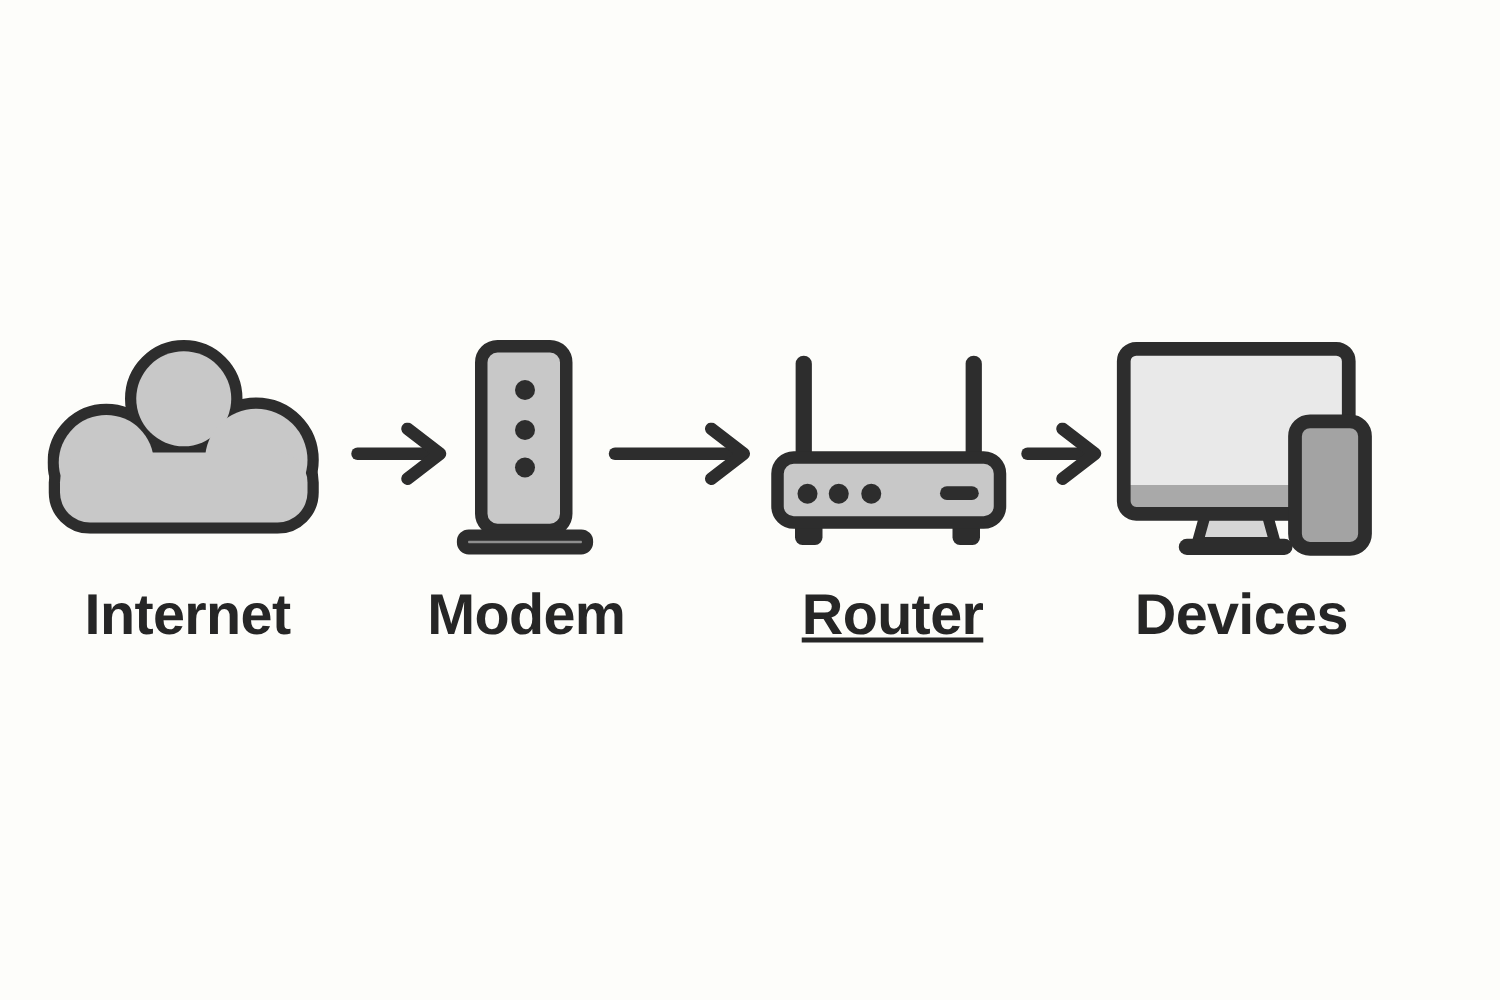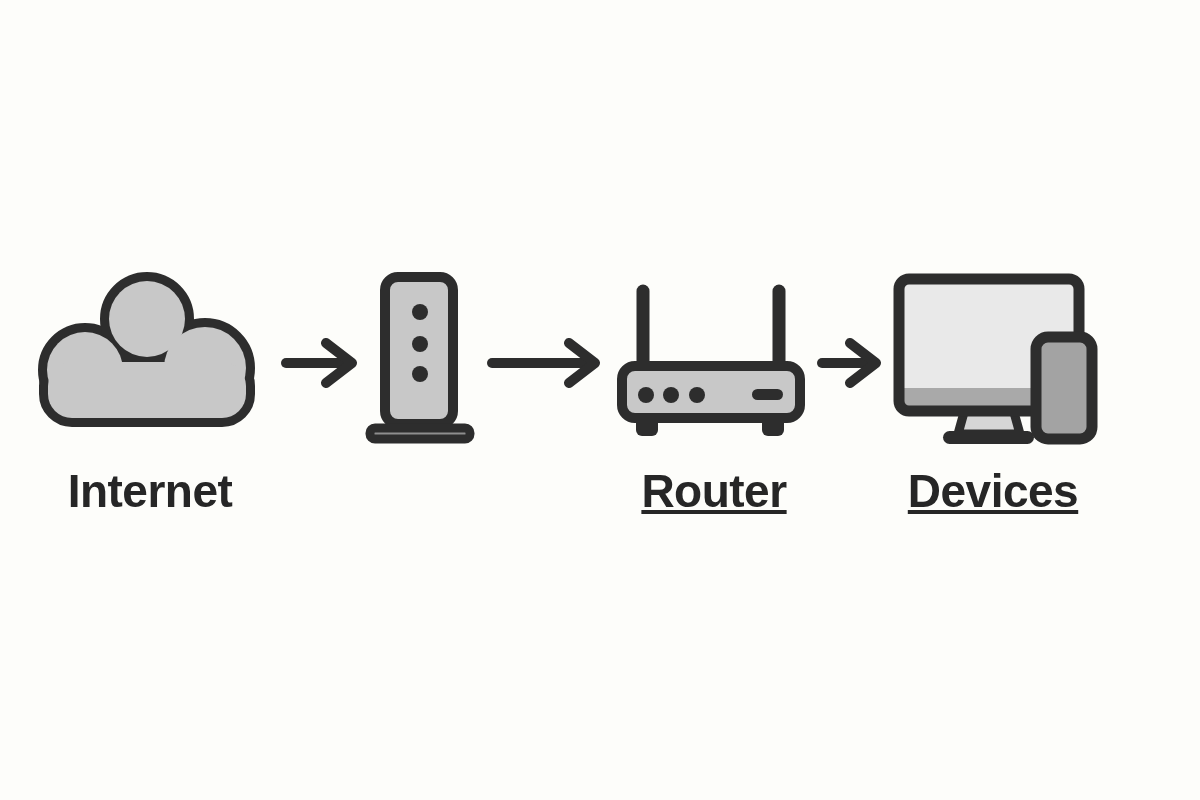--- a/index.html
+++ b/index.html
@@ -57,20 +57,21 @@
     </g>
   </svg>
 
   <svg class="abs" style="left:358px; top:262px;" width="124" height="186" viewBox="0 0 124 186">
     <rect x="27" y="15" width="68" height="147" rx="13" fill="#c8c8c8" stroke="#2d2d2d" stroke-width="10"></rect>
     <circle cx="62" cy="50" r="8" fill="#2d2d2d"></circle>
     <circle cx="62" cy="82" r="8" fill="#2d2d2d"></circle>
     <circle cx="62" cy="112" r="8" fill="#2d2d2d"></circle>
     <rect x="12" y="166" width="100" height="11" rx="5" fill="#8e8e8e" stroke="#2d2d2d" stroke-width="9"></rect>
   </svg>
+  <div class="node-label" style="left:421px;">Modem</div>
 
   <svg class="abs" style="left:486px; top:338px;" width="115" height="50" viewBox="0 0 115 50">
     <g fill="none" stroke="#2d2d2d" stroke-width="10" stroke-linecap="round" stroke-linejoin="round">
       <line x1="6" y1="25" x2="101" y2="25"></line>
       <polyline points="83,5 109,25 83,45"></polyline>
     </g>
   </svg>
 
   <svg class="abs" style="left:612px; top:280px;" width="200" height="162" viewBox="0 0 200 162">
     <g stroke="#2d2d2d" stroke-width="13" stroke-linecap="round">
@@ -101,15 +102,15 @@
     <rect x="53" y="163" width="91" height="13" rx="6.5" fill="#2d2d2d"></rect>
 
     <rect x="9" y="11" width="180" height="132" rx="10" fill="#e9e9e9"></rect>
 
     <rect x="13" y="120" width="172" height="18" fill="#a9a9a9"></rect>
 
     <rect x="9" y="11" width="180" height="132" rx="10" fill="none" stroke="#2d2d2d" stroke-width="11"></rect>
 
     <rect x="146" y="69" width="56" height="102" rx="12" fill="#a3a3a3" stroke="#2d2d2d" stroke-width="11"></rect>
   </svg>
-  <div class="node-label" style="left:993px;text-decoration:underline;">Devices</div>
+  <div class="node-label" style="left:993px;">Devices</div>
 
 </div>
 
 </body></html>

